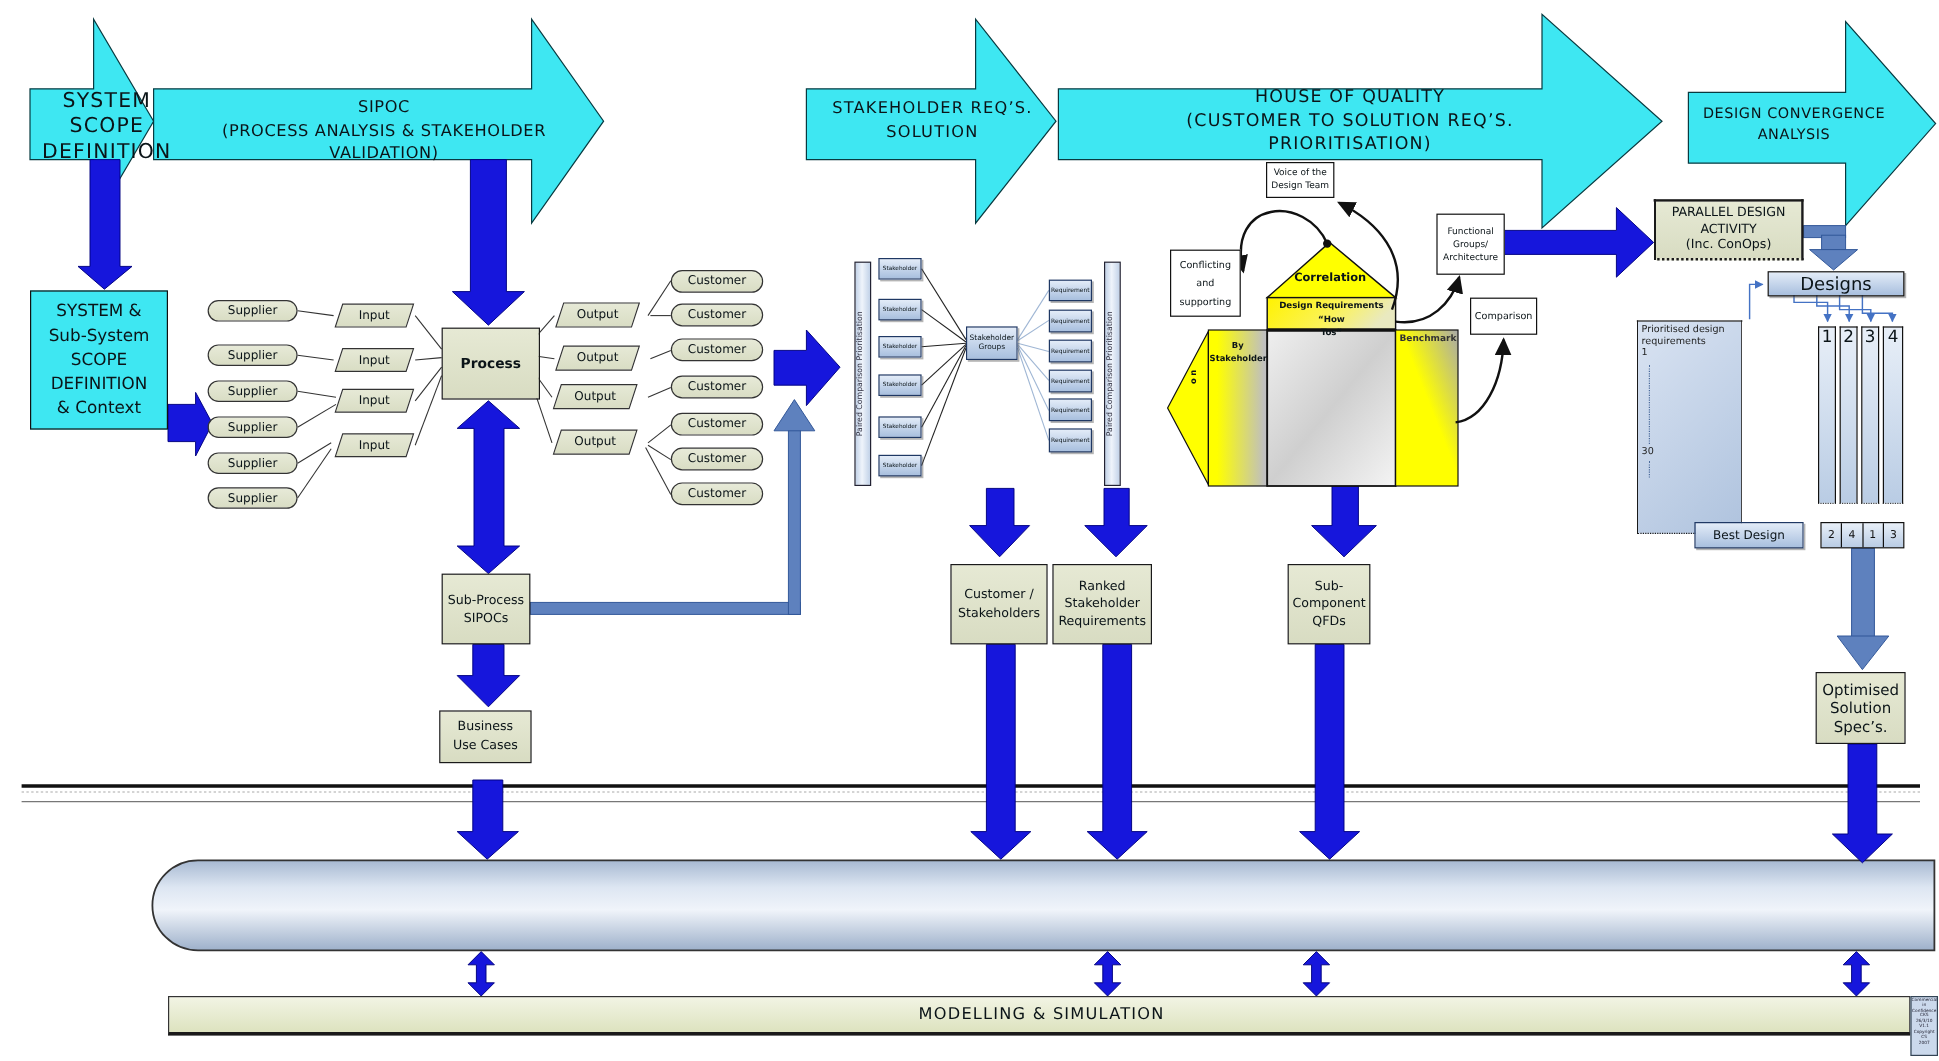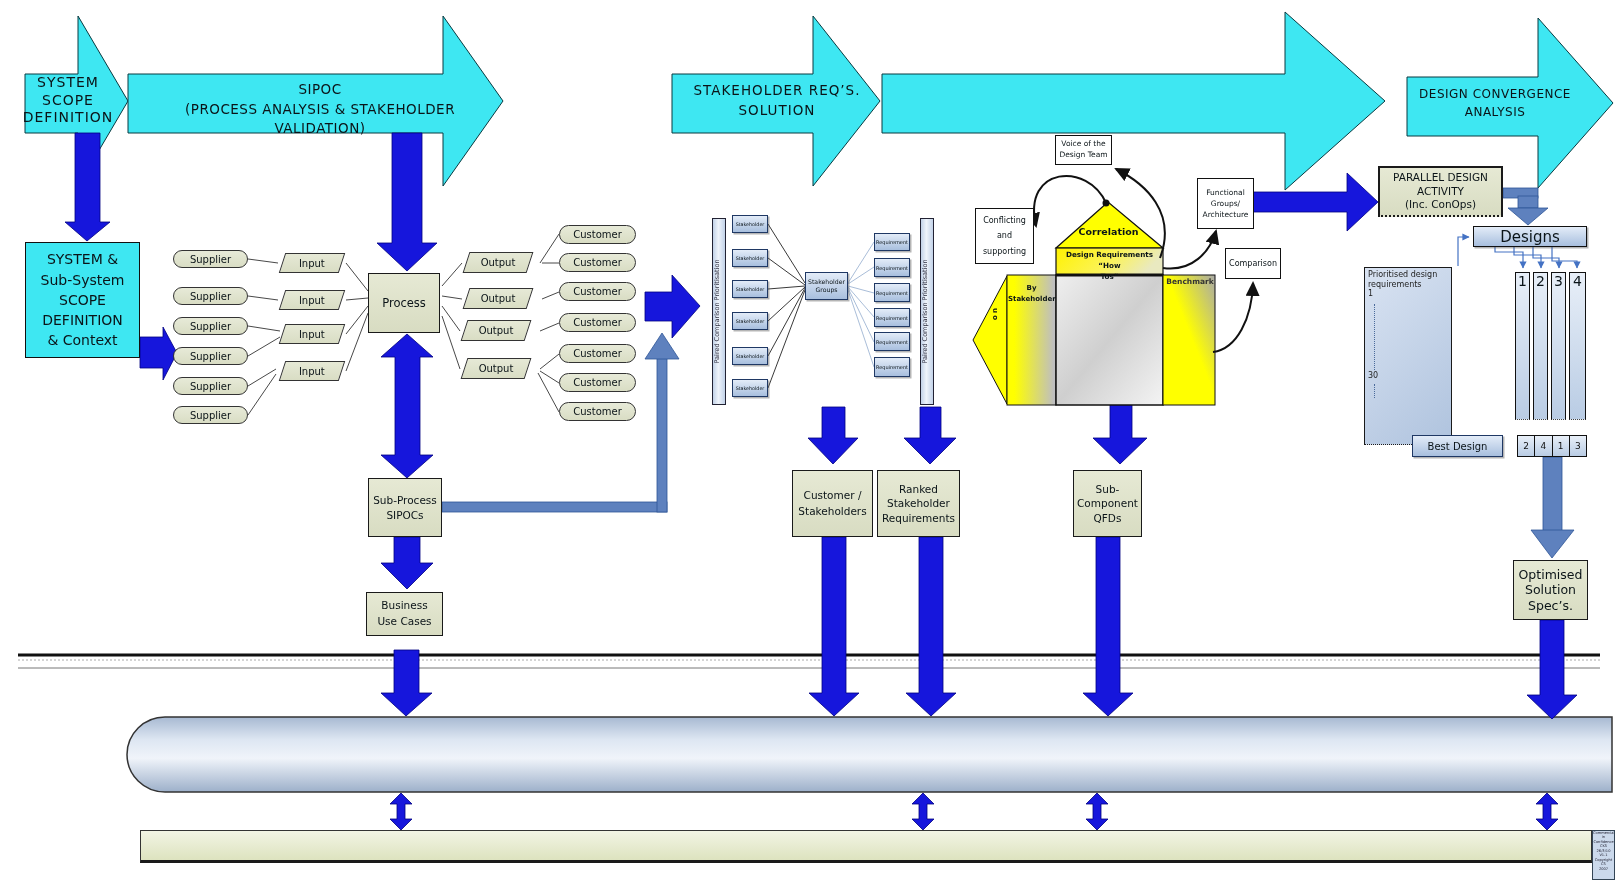--- a/index.html
+++ b/index.html
@@ -171,27 +171,30 @@
   <g fill="none" stroke="#4472C4" stroke-width="1.2">
     <path d="M1458,266 L1458,237 L1469,237" marker-end="url(#mBlu)"></path>
     <path d="M1495,246 L1495,252 L1523,252 L1523,268" marker-end="url(#mBlu)"></path>
     <path d="M1514,246 L1514,255 L1541,255 L1541,268" marker-end="url(#mBlu)"></path>
     <path d="M1533,246 L1533,258 L1559,258 L1559,268" marker-end="url(#mBlu)"></path>
     <path d="M1552,246 L1552,261 L1577,261 L1577,268" marker-end="url(#mBlu)"></path>
     <polygon points="1416,398 1426,398 1421,406" fill="#4472C4" stroke="none"></polygon>
   </g>
 </svg>
 
-  <div class="abs txt" style="left:10px;top:74px;width:116px;font-size:14px;letter-spacing:1px;line-height:1.25;">SYSTEM
+  <div class="abs txt" style="left:31px;top:74px;width:116px;font-size:17px;letter-spacing:1px;line-height:1.25;">SYSTEM
 SCOPE
 DEFINITION</div>
   <div class="abs txt" style="left:140px;top:80px;width:360px;font-size:13.5px;letter-spacing:0.5px;line-height:1.45;">SIPOC
 (PROCESS ANALYSIS &amp; STAKEHOLDER VALIDATION)</div>
   <div class="abs txt" style="left:662px;top:80px;width:230px;font-size:13.5px;letter-spacing:1px;line-height:1.5;">STAKEHOLDER REQ’S.
 SOLUTION</div>
+  <div class="abs txt" style="left:905px;top:72px;width:440px;font-size:14.5px;letter-spacing:1px;line-height:1.35;">HOUSE OF QUALITY
+(CUSTOMER TO SOLUTION REQ’S.
+PRIORITISATION)</div>
   <div class="abs txt" style="left:1395px;top:85px;width:200px;font-size:12px;letter-spacing:0.5px;line-height:1.5;">DESIGN CONVERGENCE
 ANALYSIS</div>
 
   <div class="abs flexc txt" style="left:25px;top:242px;width:115px;height:116px;background:#3EE7F2;border:1.5px solid #111;
               font-size:14px;line-height:1.45;">SYSTEM &amp;
 Sub-System
 SCOPE
 DEFINITION
 &amp; Context</div>
 
@@ -220,21 +223,21 @@
   <div class="abs skewp flexc" style="left:282px;top:290px;width:60px;height:20px;">
       <span class="unskew txt" style="font-size:10px;">Input</span>
     </div>
   <div class="abs skewp flexc" style="left:282px;top:324px;width:60px;height:20px;">
       <span class="unskew txt" style="font-size:10px;">Input</span>
     </div>
   <div class="abs skewp flexc" style="left:282px;top:361px;width:60px;height:20px;">
       <span class="unskew txt" style="font-size:10px;">Input</span>
     </div>
 
-  <div class="abs kbox flexc txt" style="left:368px;top:273px;width:72px;height:60px;font-size:11.5px;">Process</div>
+  <div class="abs kbox flexc txt" style="left:368px;top:273px;width:82px;height:60px;font-size:11.5px;font-weight:bold;">Process</div>
 
   <div class="abs skewp flexc" style="left:466px;top:252px;width:64px;height:21px;">
       <span class="unskew txt" style="font-size:10px;">Output</span>
     </div>
   <div class="abs skewp flexc" style="left:466px;top:288px;width:64px;height:21px;">
       <span class="unskew txt" style="font-size:10px;">Output</span>
     </div>
   <div class="abs skewp flexc" style="left:464px;top:320px;width:64px;height:21px;">
       <span class="unskew txt" style="font-size:10px;">Output</span>
     </div>
@@ -356,20 +359,21 @@
     <div class="flexc" style="flex:1;font-size:9px;border-left:1.2px solid #111;">3</div>
   </div>
 
   <div class="abs kbox flexc txt" style="left:1513px;top:560px;width:75px;height:60px;font-size:12.5px;line-height:1.25;">Optimised
 Solution
 Spec’s.</div>
 
 
   <div class="abs" style="left:140px;top:830px;width:1452px;height:33px;background:linear-gradient(180deg,#F2F4E4,#DDE3BF);
               border:1px solid #333;border-bottom:3px solid #1a1a1a;"></div>
+  <div class="abs txt" style="left:568px;top:837px;width:600px;font-size:13.5px;letter-spacing:1px;">MODELLING &amp; SIMULATION</div>
 
   <div class="abs txt" style="left:1592px;top:830px;width:23px;height:50px;background:#CBD9EC;border:0.8px solid #345;
               font-size:3.6px;line-height:1.25;overflow:hidden;color:#223;">Commercial in
 Confidence
 CKS 26/3/10
 V1.1
 Copyright CS
 2007</div>
 
 </div>

